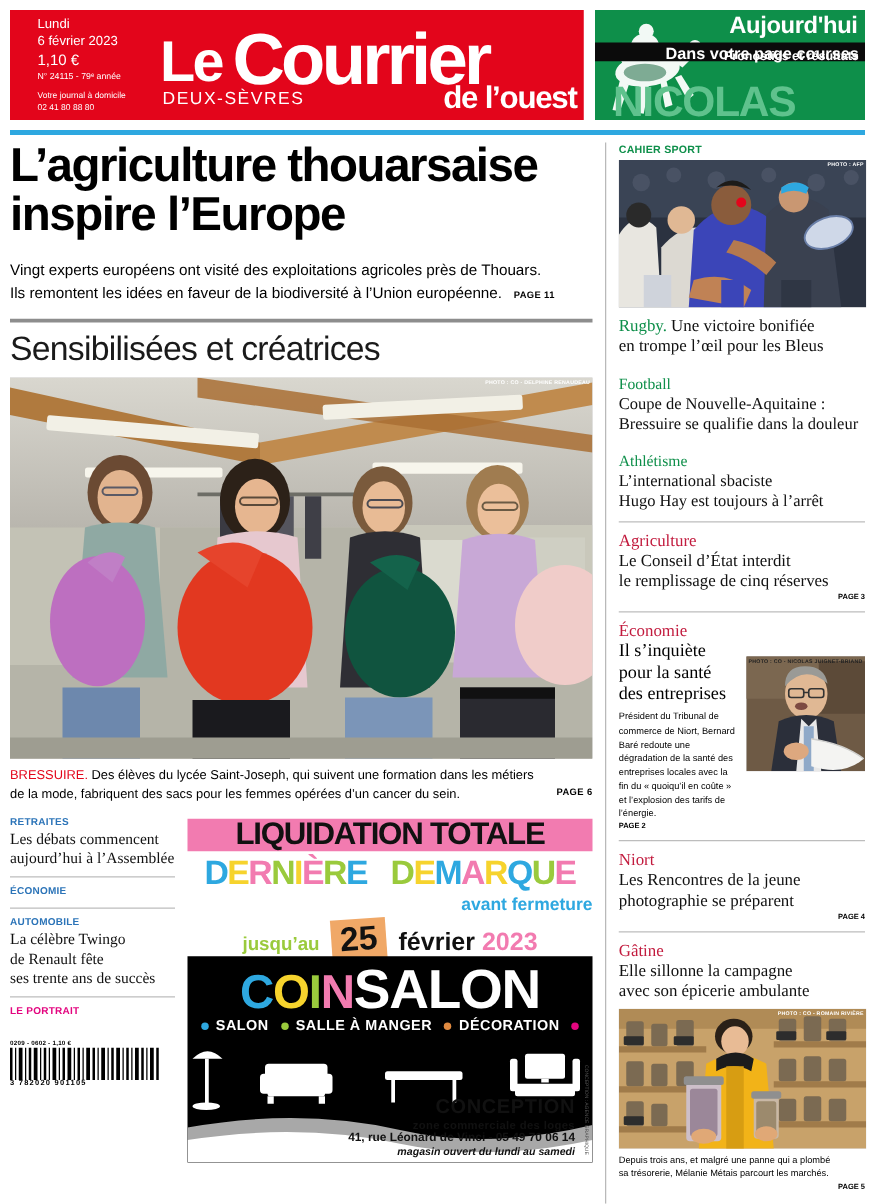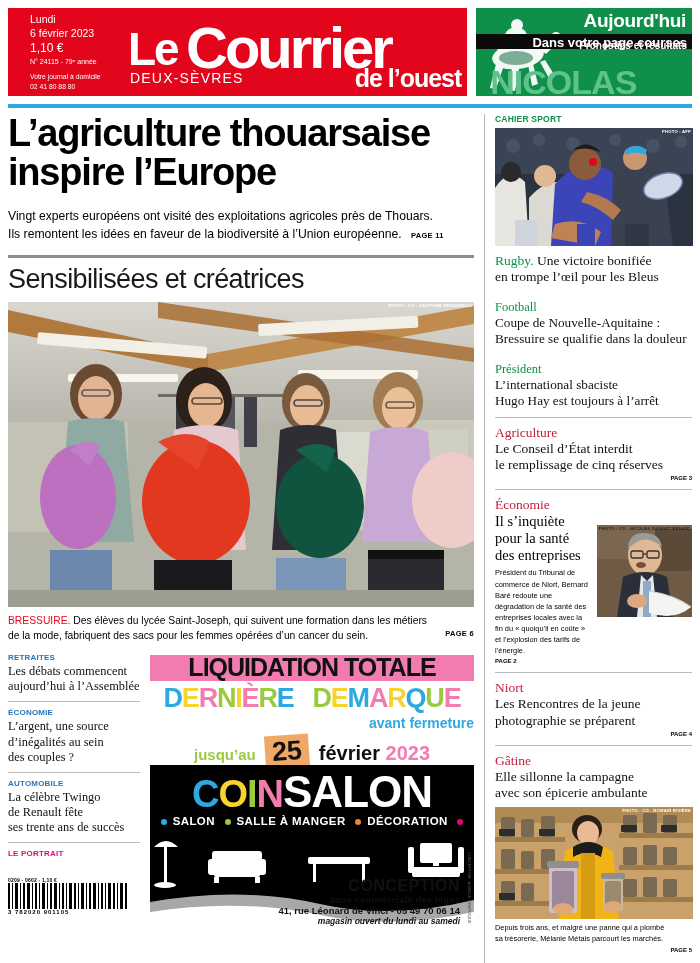--- a/index.html
+++ b/index.html
@@ -393,25 +393,20 @@
             <div class="brief">
               <div class="brief-kicker">RETRAITES</div>
               <div class="brief-text">
                 <div>Les débats commencent</div>
                 <div>aujourd’hui à l’Assemblée</div>
               </div>
             </div>
 
             <div class="brief">
               <div class="brief-kicker">ÉCONOMIE</div>
-              <div class="brief-text">
-                <div>L’argent, une source</div>
-                <div>d’inégalités au sein</div>
-                <div>des couples ?</div>
-              </div>
             </div>
 
             <div class="brief">
               <div class="brief-kicker">AUTOMOBILE</div>
               <div class="brief-text">
                 <div>La célèbre Twingo</div>
                 <div>de Renault fête</div>
                 <div>ses trente ans de succès</div>
               </div>
             </div>
@@ -582,21 +577,21 @@
           <div class="r-head">en trompe l’œil pour les Bleus</div>
         </div>
 
         <div class="r-item">
           <div class="r-small-kick">Football</div>
           <div class="r-body">Coupe de Nouvelle-Aquitaine :</div>
           <div class="r-body">Bressuire se qualifie dans la douleur</div>
         </div>
 
         <div class="r-item">
-          <div class="r-small-kick">Président</div>
+          <div class="r-small-kick">Athlétisme</div>
           <div class="r-body">L’international sbaciste</div>
           <div class="r-body">Hugo Hay est toujours à l’arrêt</div>
         </div>
 
         <div class="r-item bordered">
           <div class="r-kick-red">Agriculture</div>
           <div class="r-head">Le Conseil d’État interdit</div>
           <div class="r-head">le remplissage de cinq réserves</div>
           <div class="r-pageref">PAGE 3</div>
         </div>

